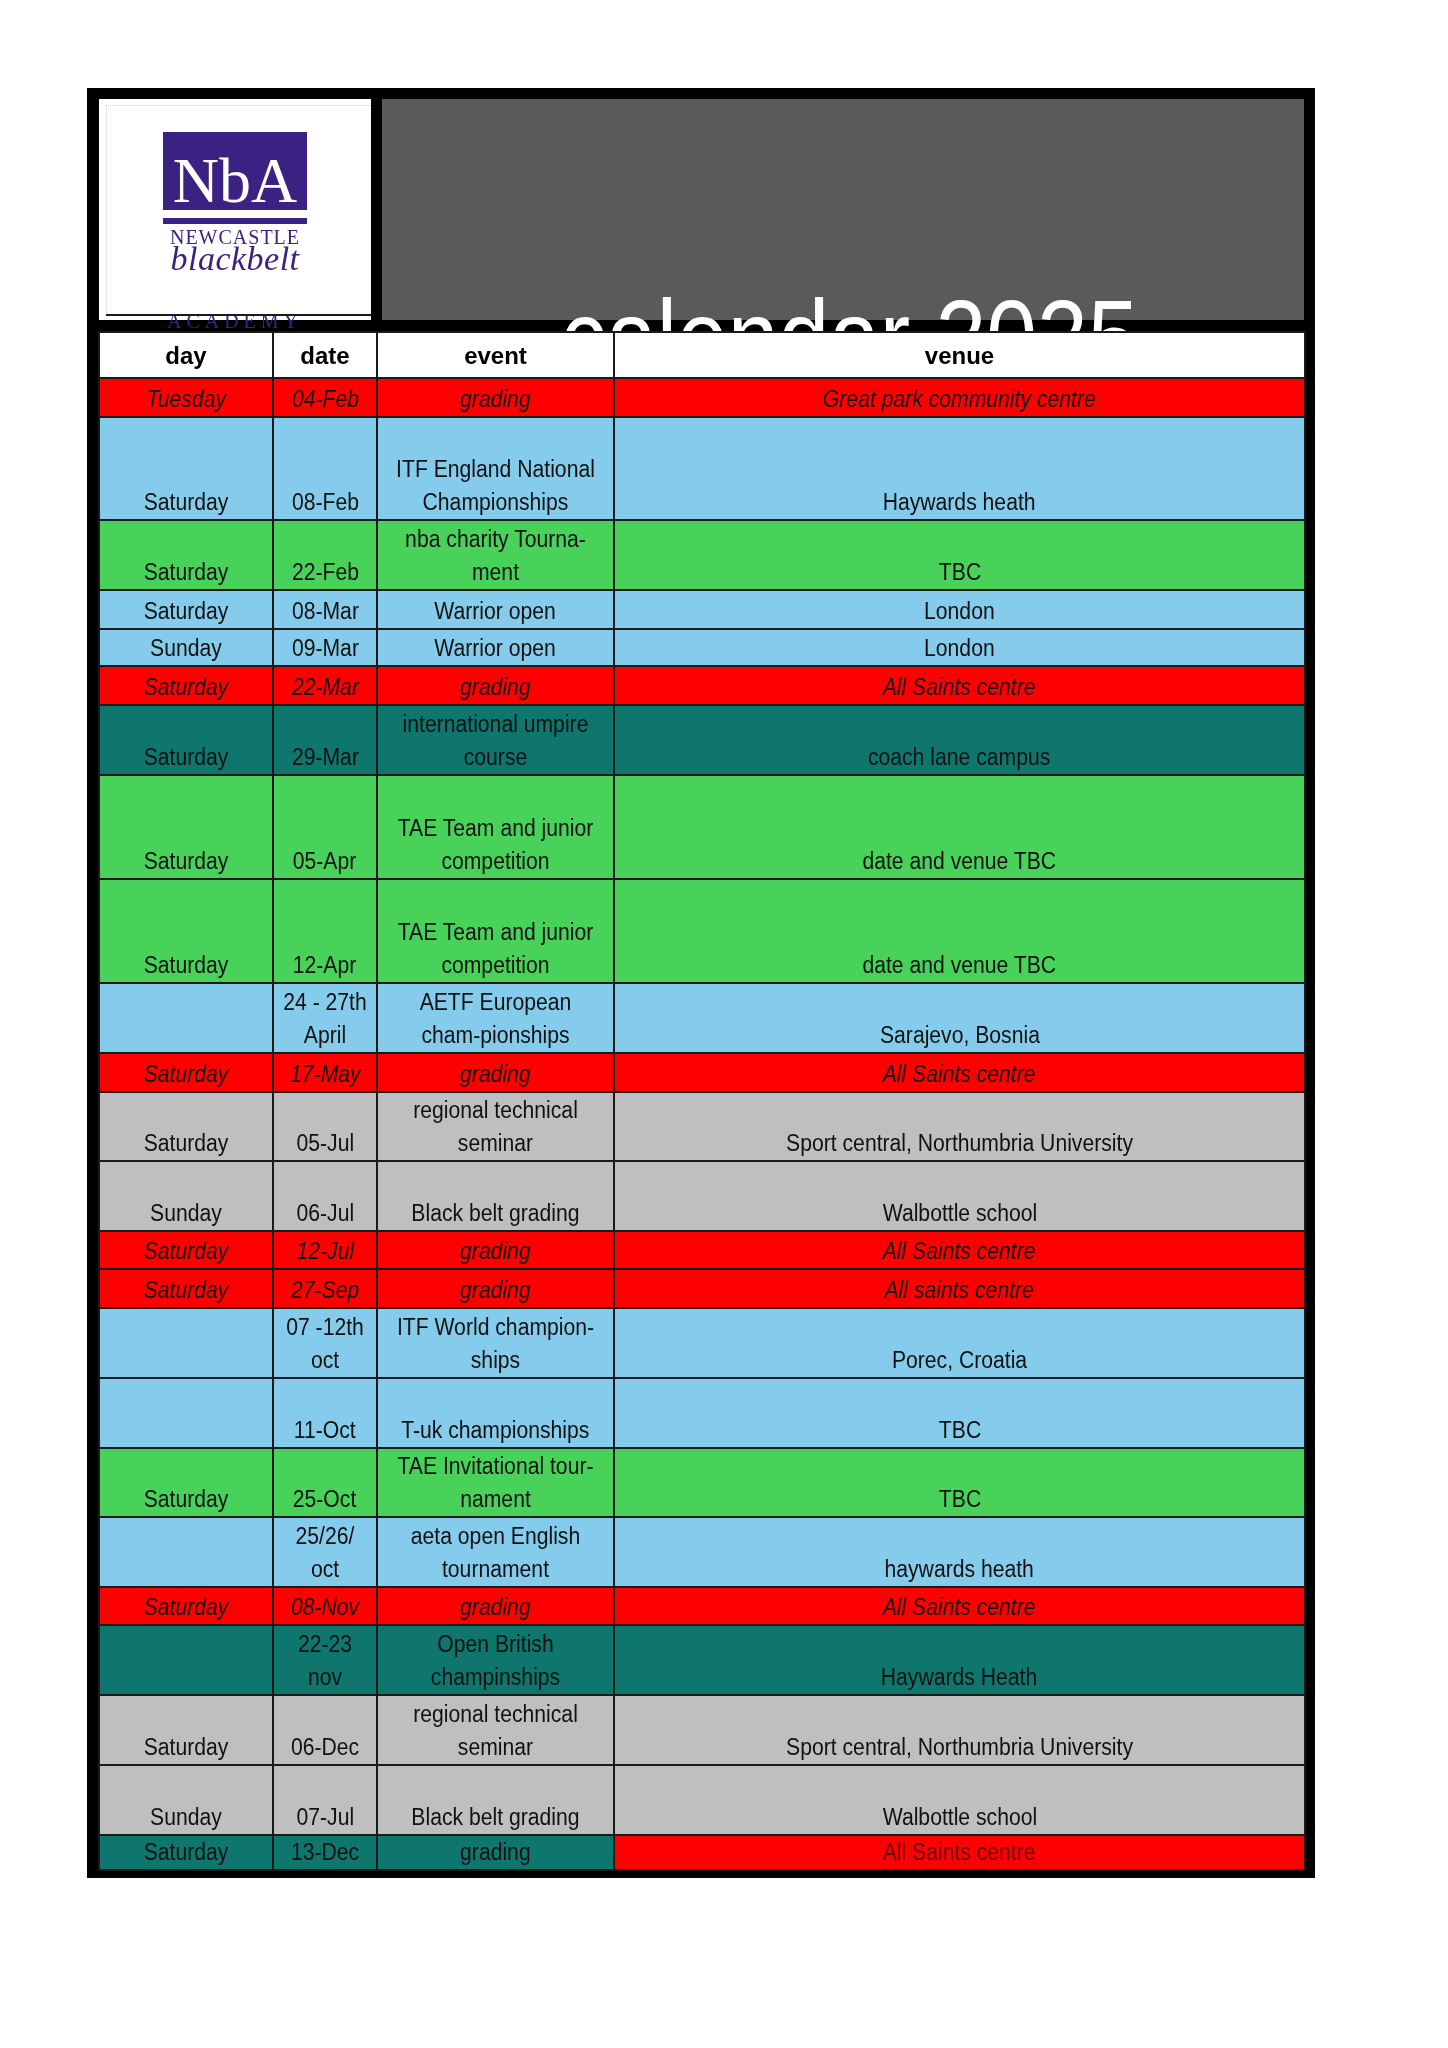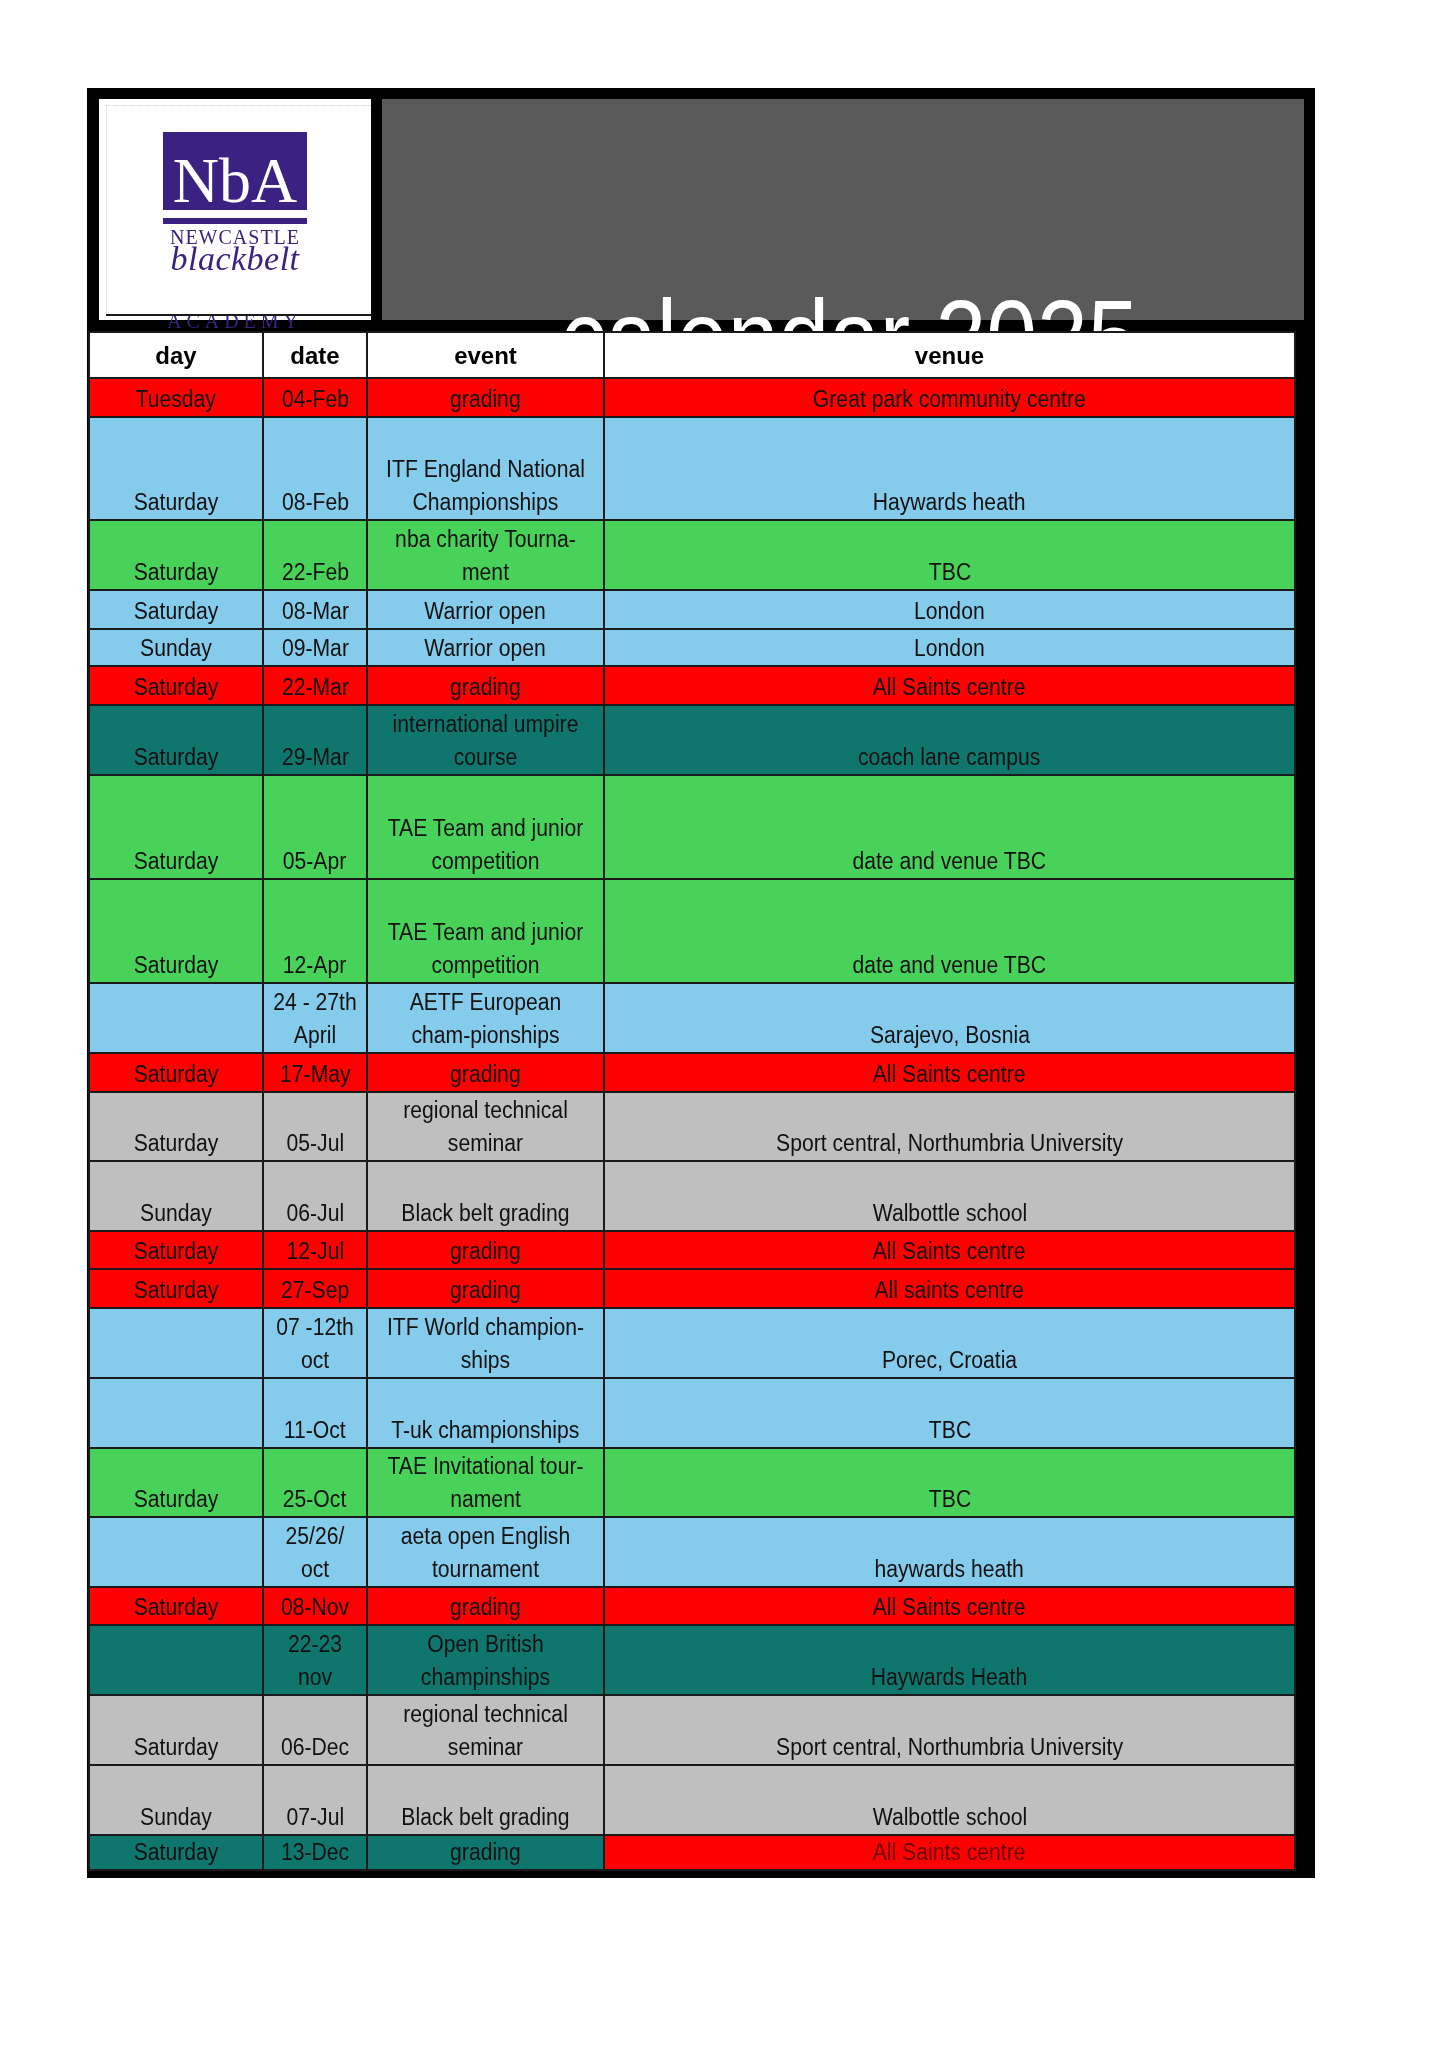--- a/index.html
+++ b/index.html
@@ -45,33 +45,33 @@
   }
   .title-text {
     position: absolute; left: 0; right: 0; top: 178px; text-align: center;
     color: #ffffff; font-size: 106px; line-height: 120px;
     font-family: "Liberation Sans", sans-serif;
     transform: scaleX(0.86); transform-origin: 55% 50%;
     white-space: nowrap;
   }
 
   table.cal {
-    position: absolute; left: 88px; top: 331px; width: 1206px;
+    position: absolute; left: 98px; top: 331px; width: 1206px;
     border-collapse: collapse; table-layout: fixed;
   }
   table.cal td, table.cal th {
     border: 2px solid #1a1a1a; padding: 0 2px; text-align: center; vertical-align: bottom;
     font-size: 23px; line-height: 33px; color: #111111;
     font-family: "Liberation Sans", sans-serif; font-weight: normal;
     overflow: hidden;
   }
   table.cal th { background: #ffffff; font-weight: bold; font-size: 24px; vertical-align: middle; color: #000; }
   table.cal td .txt { display: inline-block; transform: scaleX(0.92); transform-origin: 50% 50%; }
   .c-red { background: #ff0000; }
-  .c-red td { color: #6b0000; }
+  .c-red td { color: #6b0000; font-style: italic; }
   .c-blue td { background: #85cbeb; }
   .c-green td { background: #48d25a; }
   .c-peach td { background: #0f766e; }
   .c-grey td { background: #bfbfbf; }
   td.v-red { background: #ff0000 !important; color: #6b0000 !important; }
   .c-red td { background: #ff0000; }
 </style>
 </head>
 <body>
 

